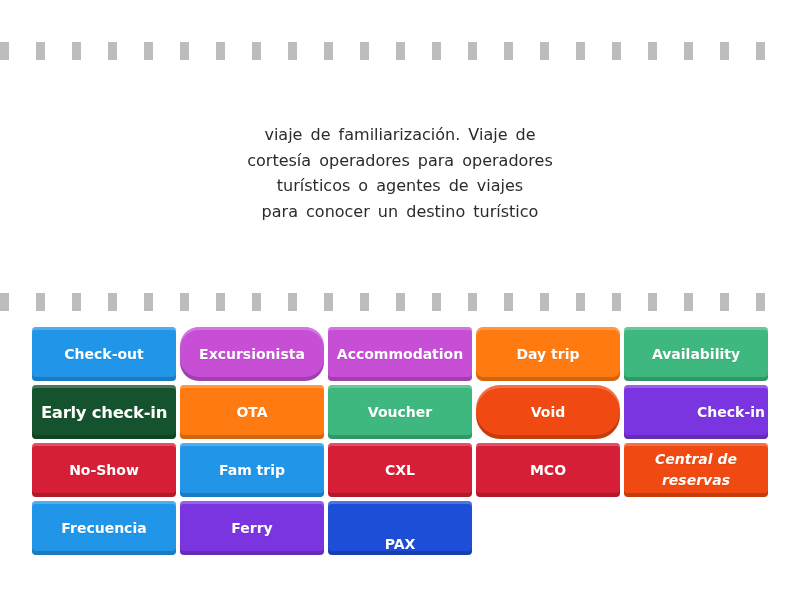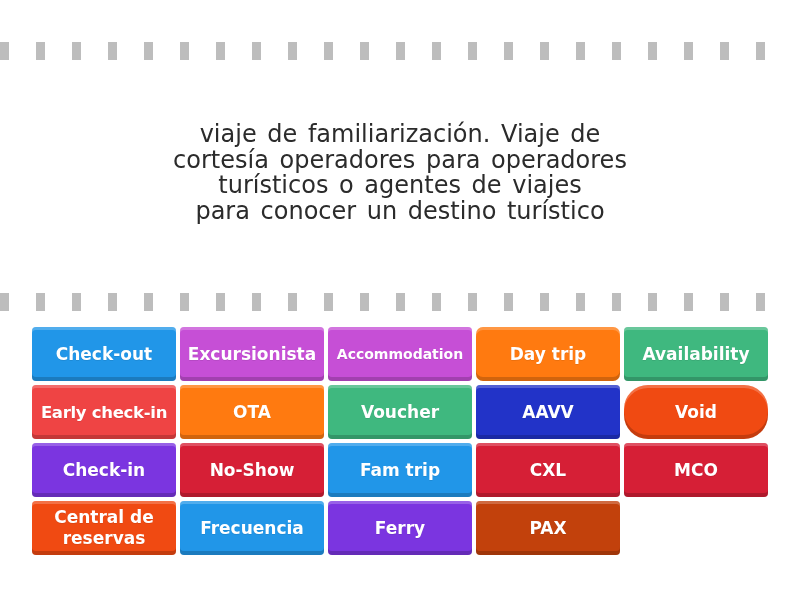--- a/index.html
+++ b/index.html
@@ -12,31 +12,31 @@
     position: absolute; left: 0; width: 800px; height: 18px;
     background-image: repeating-linear-gradient(to right,
       transparent 0px, transparent 27px, #bdbdbd 27px, #bdbdbd 36px);
     background-position: -27px 0;
   }
   #dash-top { top: 42px; }
   #dash-bottom { top: 293px; }
   .prompt {
     position: absolute; left: 150px; top: 122px; width: 500px;
     text-align: center; color: #2b2b2b;
-    font-size: 24px; line-height: 25.5px; word-spacing: 3px;
+    font-size: 16px; line-height: 25.5px; word-spacing: 3px;
   }
   .grid {
     position: absolute; left: 32px; top: 327px;
     display: grid; grid-template-columns: repeat(5, 144px);
     grid-auto-rows: 54px; column-gap: 4px; row-gap: 4px;
   }
   .tile {
     position: relative; border-radius: 4px; color: #fff;
     display: flex; align-items: center; justify-content: center;
-    text-align: center; font-weight: bold; font-size: 17px; line-height: 21px;
+    text-align: center; font-weight: bold; font-size: 14px; line-height: 21px;
     box-shadow: inset 0 3px 0 rgba(255,255,255,0.22), inset 0 -4px 0 rgba(0,0,0,0.18);
     cursor: pointer; box-sizing: border-box; padding: 0 3px;
     text-shadow: 0 1px 0 rgba(0,0,0,0.08);
   }
   .tile.small { font-size: 14px; }
   .tile.narrow { font-size: 16.5px; letter-spacing: -0.3px; }
 </style>
 </head>
 <body>
 
@@ -48,70 +48,67 @@
   <div>turísticos o agentes de viajes</div>
   <div>para conocer un destino turístico</div>
 </div>
 
 <div id="dash-bottom" class="dashline"></div>
 
 <div class="grid">
   <div class="tile" style="background-color: rgb(33, 150, 232);">
       <span>Check-out</span>
     </div>
-  <div class="tile" style="background-color: rgb(198, 79, 214);">
+  <div class="tile" style="background-color: rgb(198, 79, 214); border-radius: 19px;">
       <span>Excursionista</span>
     </div>
   <div class="tile small" style="background-color: rgb(198, 79, 214);">
       <span>Accommodation</span>
     </div>
   <div class="tile" style="background-color: rgb(255, 122, 16); border-radius: 7px;">
       <span>Day trip</span>
     </div>
   <div class="tile" style="background-color: rgb(63, 184, 127);">
       <span>Availability</span>
     </div>
 
-  <div class="tile narrow" style="background-color: #ef4444;">
+  <div class="tile narrow" style="background-color: #14532d;">
       <span>Early check-in</span>
     </div>
   <div class="tile" style="background-color: rgb(255, 122, 16);">
       <span>OTA</span>
     </div>
   <div class="tile" style="background-color: rgb(63, 184, 127);">
       <span>Voucher</span>
     </div>
-  <div class="tile" style="background-color: rgb(34, 51, 200);">
-      <span>AAVV</span>
-    </div>
 
   <div class="tile" style="background-color: rgb(240, 74, 18); border-radius: 24px;">
       <span>Void</span>
     </div>
-  <div class="tile" style="background-color: rgb(123, 53, 224);">
+  <div class="tile" style="background-color: rgb(123, 53, 224); justify-content: flex-end;">
       <span>Check-in</span>
     </div>
   <div class="tile" style="background-color: rgb(214, 31, 54);">
       <span>No-Show</span>
     </div>
   <div class="tile" style="background-color: rgb(33, 150, 232);">
       <span>Fam trip</span>
     </div>
   <div class="tile" style="background-color: rgb(214, 31, 54);">
       <span>CXL</span>
     </div>
 
   <div class="tile" style="background-color: rgb(214, 31, 54);">
       <span>MCO</span>
     </div>
-  <div class="tile" style="background-color: rgb(240, 74, 18);">
+  <div class="tile" style="background-color: rgb(240, 74, 18); font-style: italic;">
       <span style="display:block;max-width:110px;">Central de reservas</span>
     </div>
   <div class="tile" style="background-color: rgb(33, 150, 232);">
       <span>Frecuencia</span>
     </div>
   <div class="tile" style="background-color: rgb(123, 53, 224);">
       <span>Ferry</span>
     </div>
-  <div class="tile" style="background-color: #c2410c;">
+  <div class="tile" style="background-color: #1d4ed8; align-items: flex-end;">
       <span>PAX</span>
     </div>
 </div>
 
 </body></html>

